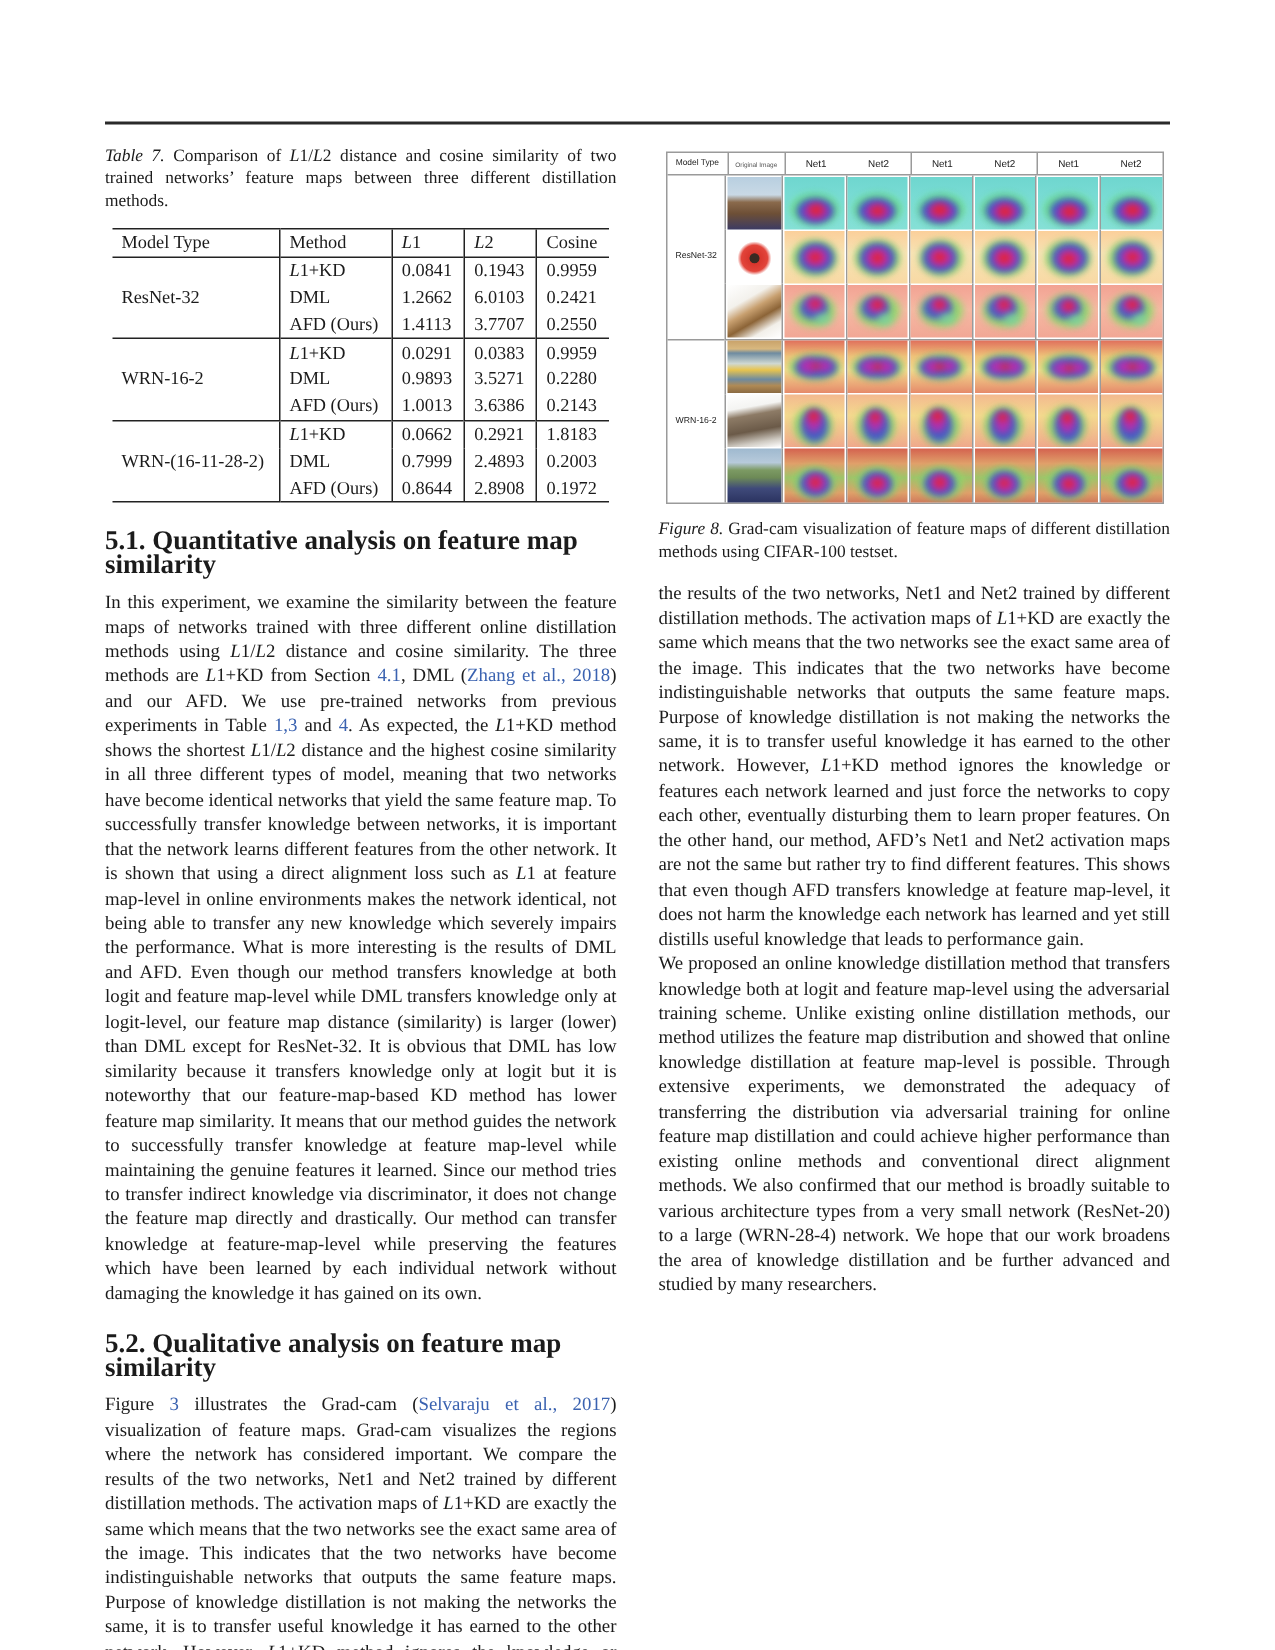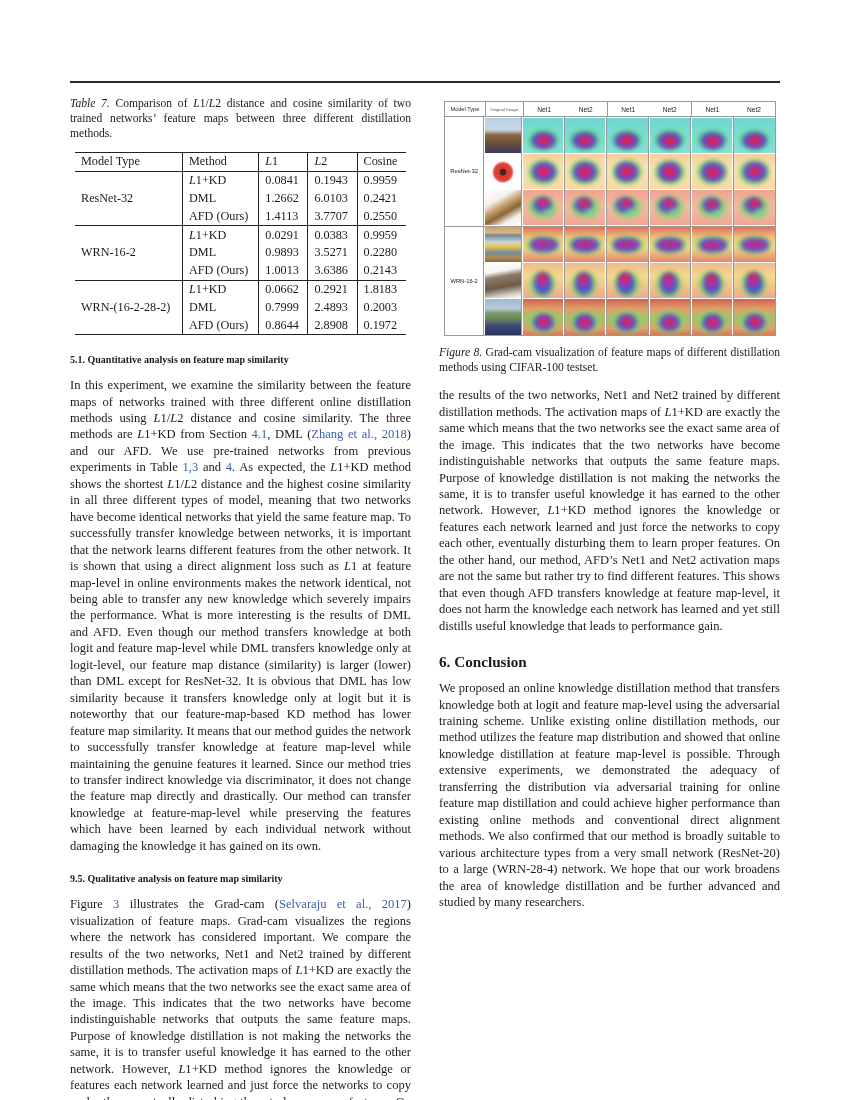--- a/index.html
+++ b/index.html
@@ -61,21 +61,21 @@
     margin: 0 0 0 0;
     font-size: 12.55px;
     line-height: 16.45px;
     text-align: justify;
     text-justify: inter-word;
     hyphens: manual;
   }
 
   .sec-head {
     font-weight: bold;
-    font-size: 10px;
+    font-size: 18px;
     line-height: 16px;
     margin: 17px 0 9px 0;
   }
   .sec-head.big {
     font-size: 15.2px;
     margin: 20px 0 10px 0;
   }
 
   .cap {
     font-size: 11.6px;
@@ -241,21 +241,21 @@
               <td class="num vline">3.5271</td>
               <td class="num vline">0.2280</td>
             </tr>
             <tr>
               <td class="vline">AFD (Ours)</td>
               <td class="num vline b">1.0013</td>
               <td class="num vline b">3.6386</td>
               <td class="num vline b">0.2143</td>
             </tr>
             <tr>
-              <td rowspan="3" class="mtype rule-thin rule-bot">WRN-(16-2-28-2)</td>
+              <td rowspan="3" class="mtype rule-thin rule-bot">WRN-(16-11-28-2)</td>
               <td class="vline rule-thin"><span class="mathit">L</span>1+KD</td>
               <td class="num vline rule-thin">0.0662</td>
               <td class="num vline rule-thin">0.2921</td>
               <td class="num vline rule-thin">1.8183</td>
             </tr>
             <tr>
               <td class="vline">DML</td>
               <td class="num vline">0.7999</td>
               <td class="num vline">2.4893</td>
               <td class="num vline">0.2003</td>
@@ -267,21 +267,21 @@
               <td class="num vline rule-bot b">0.1972</td>
             </tr>
           </tbody>
       </table>
     </div>
 
     <div class="sec-head">5.1. Quantitative analysis on feature map similarity</div>
 
     <p class="body-text"><span>In this experiment, we examine the similarity between the feature maps of networks trained with three different online distillation methods using </span><span class="mathit">L</span>1/<span class="mathit">L</span>2<span> distance and cosine similarity. The three methods are </span><span class="mathit">L</span>1+KD<span> from Section </span><span class="lnk">4.1</span><span>, DML (</span><span class="lnk">Zhang et al., 2018</span><span>) and our AFD. We use pre-trained networks from previous experiments in Table </span><span class="lnk">1,3</span><span> and </span><span class="lnk">4</span><span>. As expected, the </span><span class="mathit">L</span>1+KD<span> method shows the shortest </span><span class="mathit">L</span>1/<span class="mathit">L</span>2<span> distance and the highest cosine similarity in all three different types of model, meaning that two networks have become identical networks that yield the same feature map. To successfully transfer knowledge between networks, it is important that the network learns different features from the other network. It is shown that using a direct alignment loss such as </span><span class="mathit">L</span>1<span> at feature map-level in online environments makes the network identical, not being able to transfer any new knowledge which severely impairs the performance. What is more interesting is the results of DML and AFD. Even though our method transfers knowledge at both logit and feature map-level while DML transfers knowledge only at logit-level, our feature map distance (similarity) is larger (lower) than DML except for ResNet-32. It is obvious that DML has low similarity because it transfers knowledge only at logit but it is noteworthy that our feature-map-based KD method has lower feature map similarity. It means that our method guides the network to successfully transfer knowledge at feature map-level while maintaining the genuine features it learned. Since our method tries to transfer indirect knowledge via discriminator, it does not change the feature map directly and drastically. Our method can transfer knowledge at feature-map-level while preserving the features which have been learned by each individual network without damaging the knowledge it has gained on its own.</span></p>
 
-    <div class="sec-head">9.5. Qualitative analysis on feature map similarity</div>
+    <div class="sec-head">5.2. Qualitative analysis on feature map similarity</div>
 
     <p class="body-text"><span>Figure </span><span class="lnk">3</span><span> illustrates the Grad-cam (</span><span class="lnk">Selvaraju et al., 2017</span><span>) visualization of feature maps. Grad-cam visualizes the regions where the network has considered important. We compare the results of the two networks, Net1 and Net2 trained by different distillation methods. The activation maps of </span><span class="mathit">L</span>1+KD<span> are exactly the same which means that the two networks see the exact same area of the image. This indicates that the two networks have become indistinguishable networks that outputs the same feature maps. Purpose of knowledge distillation is not making the networks the same, it is to transfer useful knowledge it has earned to the other network. However, </span><span class="mathit">L</span>1+KD<span> method ignores the knowledge or features each network learned and just force the networks to copy each other, eventually disturbing them to learn proper features. On the other hand, our method, AFD’s Net1 and Net2 activation maps are not the same but rather try to find different features. This shows that even though AFD transfers knowledge at feature map-level, it does not harm the knowledge each network has learned and yet still distills useful knowledge that leads to performance gain.</span></p>
 
   </div>
 
   <div class="col-right">
 
     <div class="fig3">
       <div class="fig-hdr-row2">
         <div class="cell-mt lbl-mt">Model Type</div>
@@ -632,18 +632,17 @@
           </div>
       </div>
     </div>
 
     <div class="cap figcap">
       <span class="cap-lbl">Figure 8.</span><span> Grad-cam visualization of feature maps of different distillation methods using CIFAR-100 testset.</span>
     </div>
 
     <p class="body-text" style="margin-top:12px"><span>the results of the two networks, Net1 and Net2 trained by different distillation methods. The activation maps of <span class="mathit">L</span>1+KD are exactly the same which means that the two networks see the exact same area of the image. This indicates that the two networks have become indistinguishable networks that outputs the same feature maps. Purpose of knowledge distillation is not making the networks the same, it is to transfer useful knowledge it has earned to the other network. However, <span class="mathit">L</span>1+KD method ignores the knowledge or features each network learned and just force the networks to copy each other, eventually disturbing them to learn proper features. On the other hand, our method, AFD’s Net1 and Net2 activation maps are not the same but rather try to find different features. This shows that even though AFD transfers knowledge at feature map-level, it does not harm the knowledge each network has learned and yet still distills useful knowledge that leads to performance gain.</span></p>
 
-    <div class="sec-head big">6. Conclusion</div>
 
     <p class="body-text">We proposed an online knowledge distillation method that transfers knowledge both at logit and feature map-level using the adversarial training scheme. Unlike existing online distillation methods, our method utilizes the feature map distribution and showed that online knowledge distillation at feature map-level is possible. Through extensive experiments, we demonstrated the adequacy of transferring the distribution via adversarial training for online feature map distillation and could achieve higher performance than existing online methods and conventional direct alignment methods. We also confirmed that our method is broadly suitable to various architecture types from a very small network (ResNet-20) to a large (WRN-28-4) network. We hope that our work broadens the area of knowledge distillation and be further advanced and studied by many researchers.</p>
 
   </div>
 </div>
 
 </body></html>

